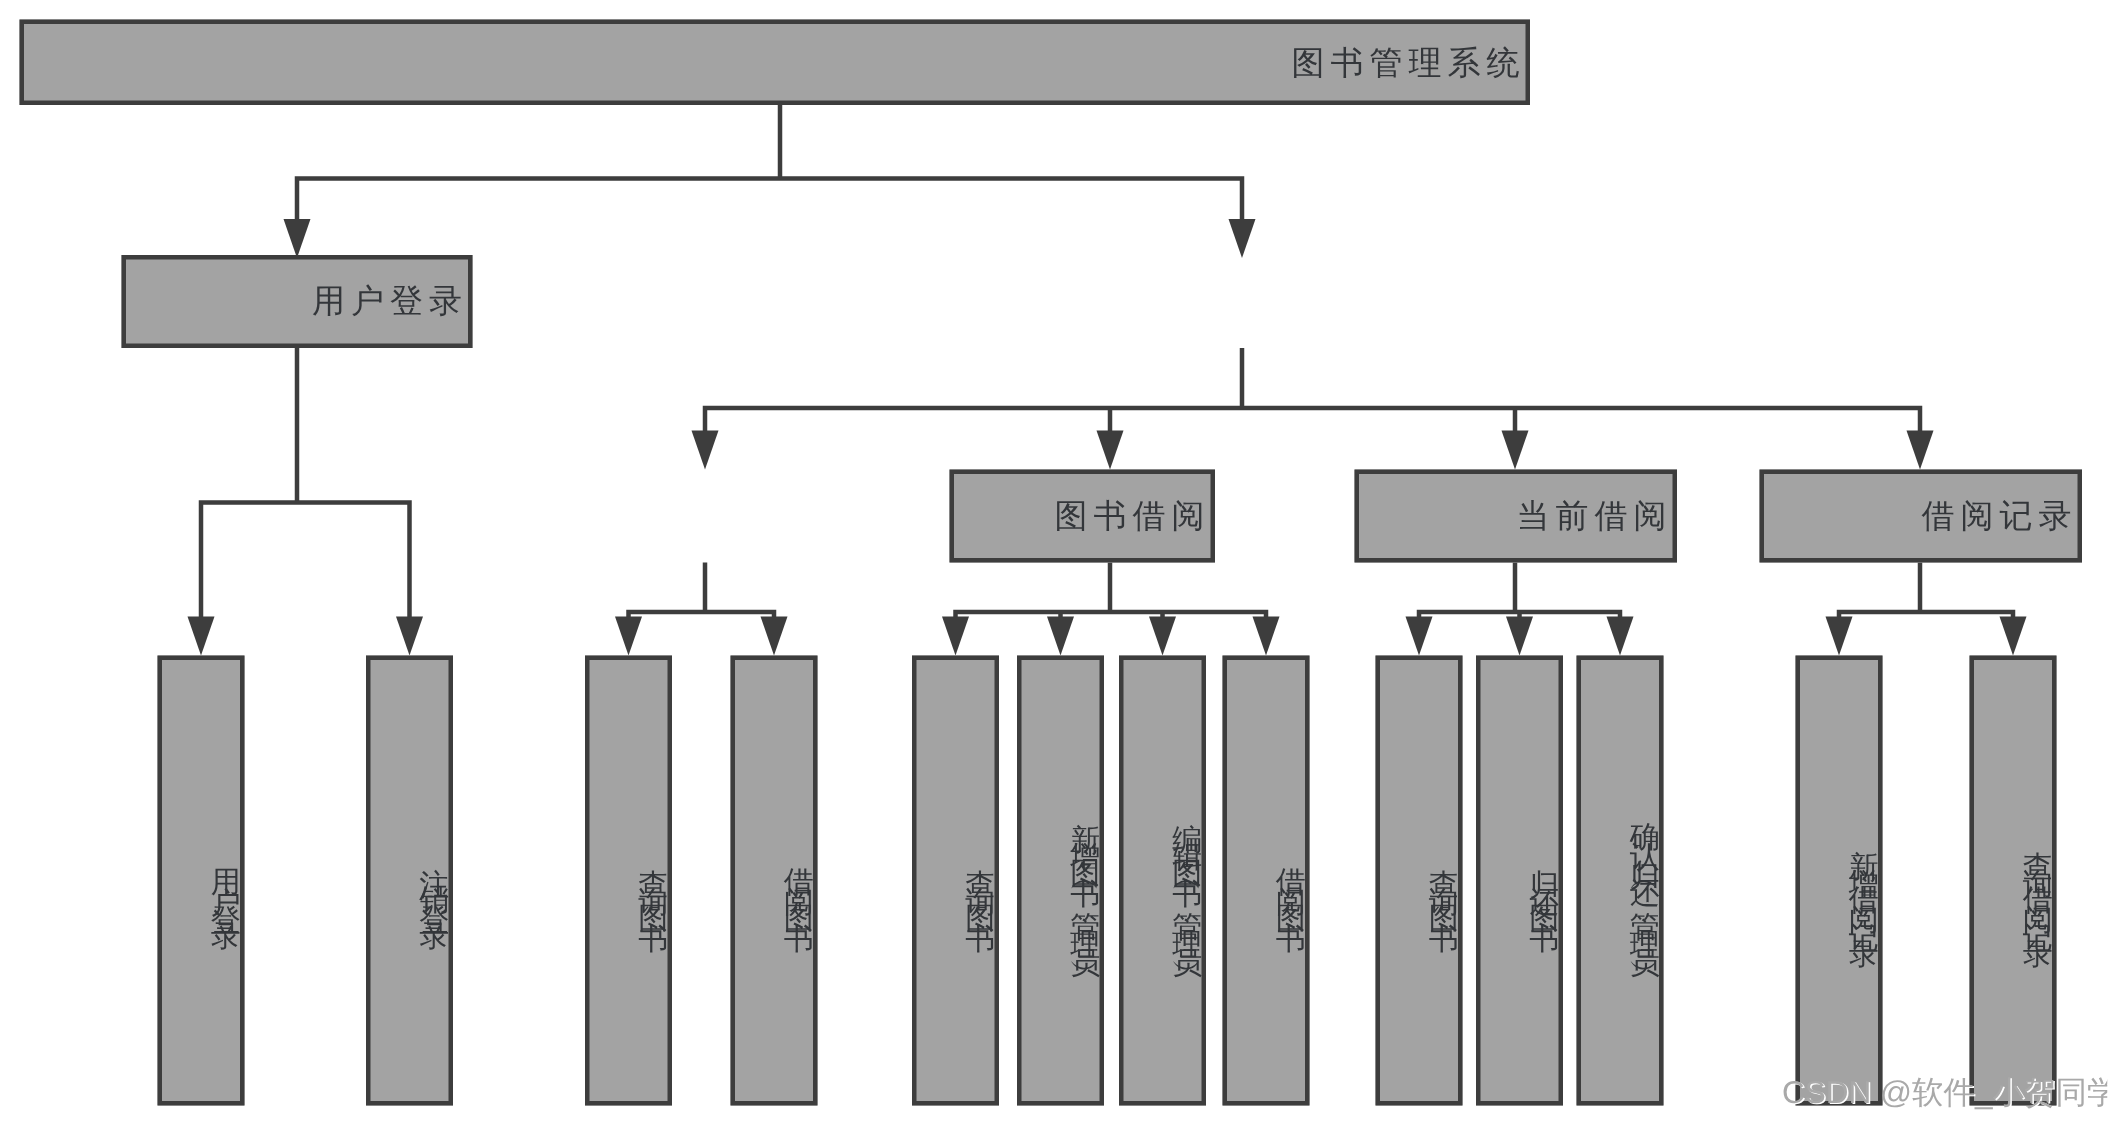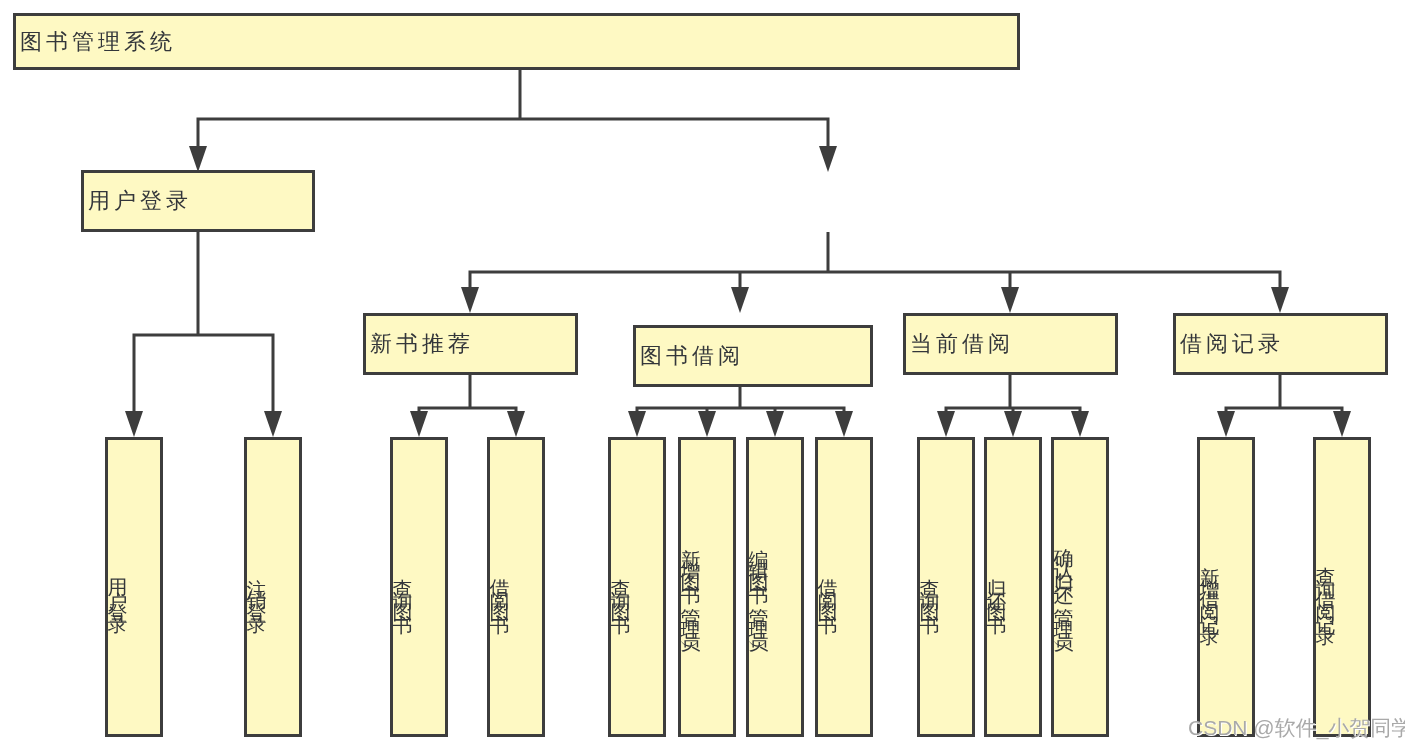--- a/index.html
+++ b/index.html
@@ -20,24 +20,24 @@
   .wires {
     position: absolute;
     left: 0; top: 0;
     z-index: 0;
     color: var(--line);
   }
   .node {
     position: absolute;
     box-sizing: border-box;
     border: 3px solid var(--line);
-    background: #fef9c3;
+    background: #a3a3a3;
     display: flex;
     align-items: center;
-    justify-content: flex-start;
+    justify-content: flex-end;
     z-index: 1;
   }
   .hlabel {
     color: var(--text);
     font-size: 22px;
     letter-spacing: 4px;
     white-space: nowrap;
     text-indent: 4px; 
   }
   .leaf {
@@ -121,24 +121,21 @@
   </svg>
 
   <div class="node" style="left:13px;top:13px;width:1007px;height:57px">
     <span class="hlabel">图书管理系统</span>
   </div>
 
   <div class="node" style="left:81px;top:170px;width:234px;height:62px">
     <span class="hlabel">用户登录</span>
   </div>
 
-  <div class="node" style="left:363px;top:313px;width:215px;height:62px">
-    <span class="hlabel">新书推荐</span>
-  </div>
-  <div class="node" style="left:633px;top:325px;width:240px;height:62px">
+  <div class="node" style="left:633px;top:313px;width:177px;height:62px">
     <span class="hlabel">图书借阅</span>
   </div>
   <div class="node" style="left:903px;top:313px;width:215px;height:62px">
     <span class="hlabel">当前借阅</span>
   </div>
   <div class="node" style="left:1173px;top:313px;width:215px;height:62px">
     <span class="hlabel">借阅记录</span>
   </div>
 
   <div class="node leaf" style="left:105px">

